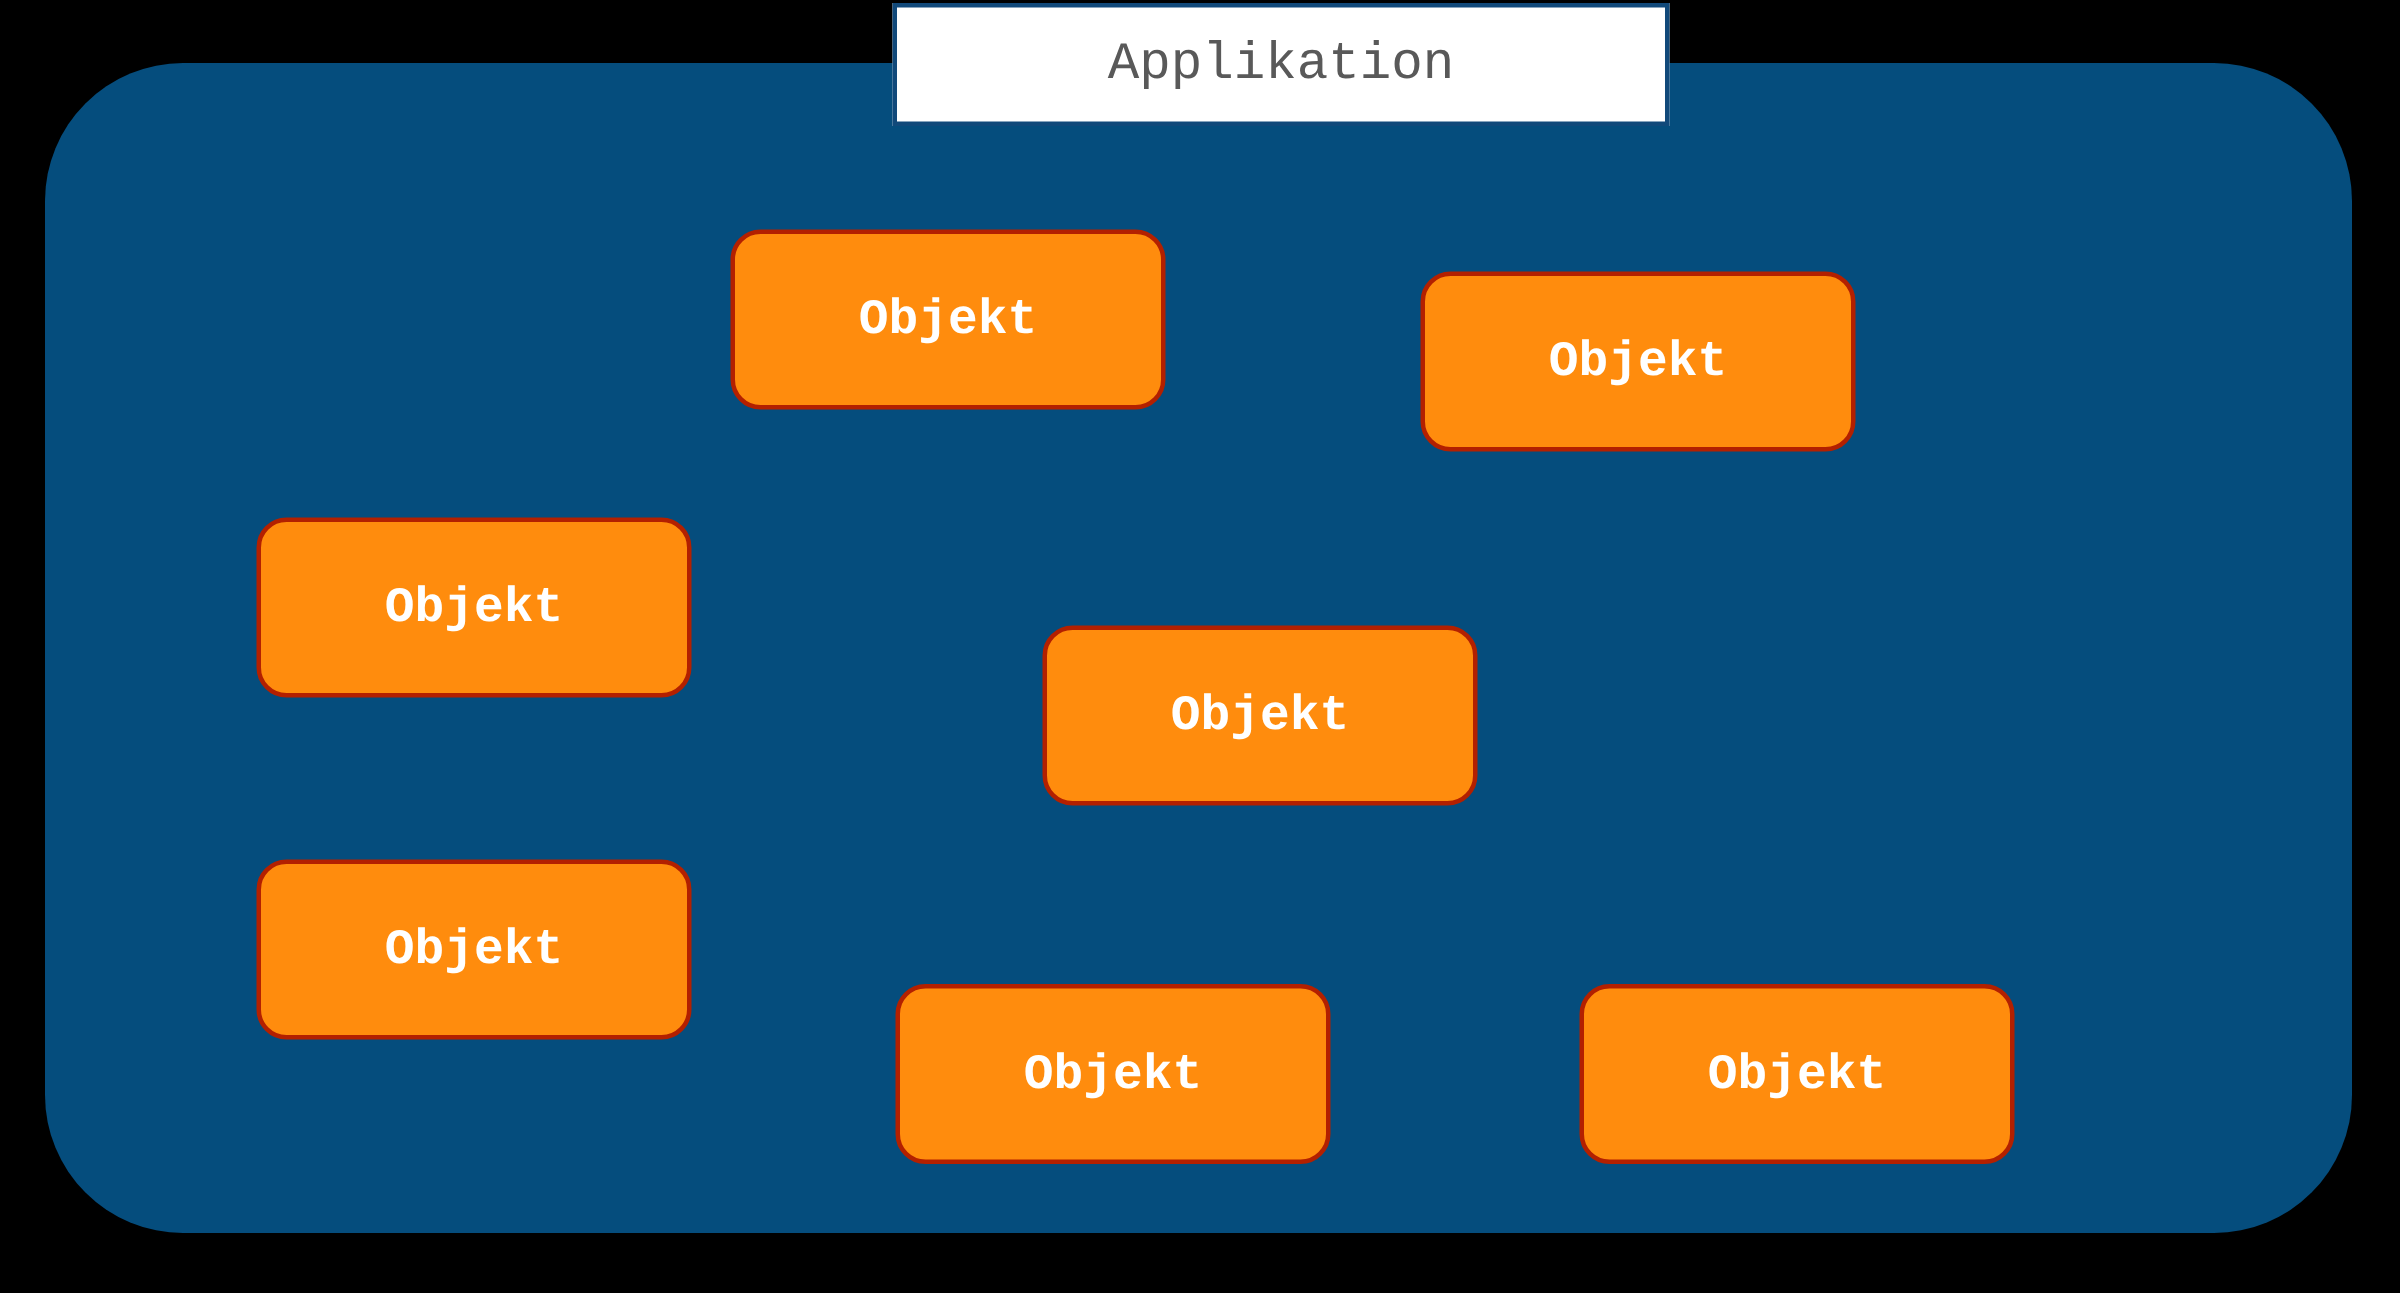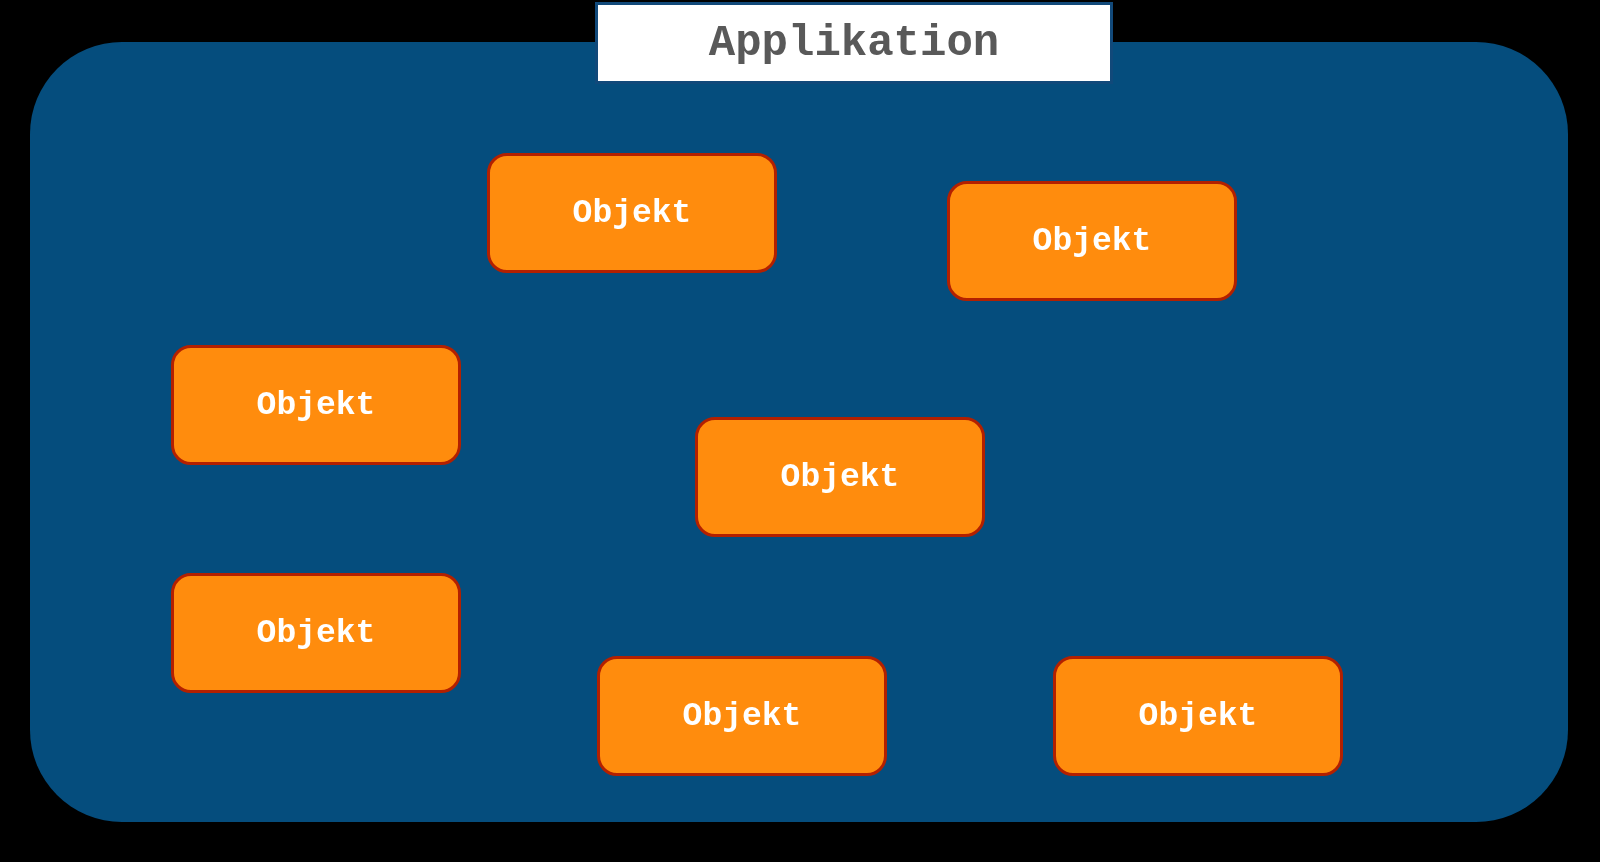--- a/index.html
+++ b/index.html
@@ -31,22 +31,22 @@
     width: 512px;
     height: 76px;
     background: var(--title-fill, #ffffff);
     border: 3px solid var(--title-border, #11497a);
     display: flex;
     align-items: center;
     justify-content: center;
   }
   .title-box span {
     color: var(--title-text, #595959);
-    font-weight: bold;
-    font-size: 44px;
+    font-weight: normal;
+    font-size: 35px;
     letter-spacing: 0px;
     white-space: nowrap;
   }
   .obj {
     position: absolute;
     width: 284px;
     height: 114px;
     background: var(--object-fill, #ff8c0d);
     border: 3px solid var(--object-border, #b32000);
     border-radius: 20px;

